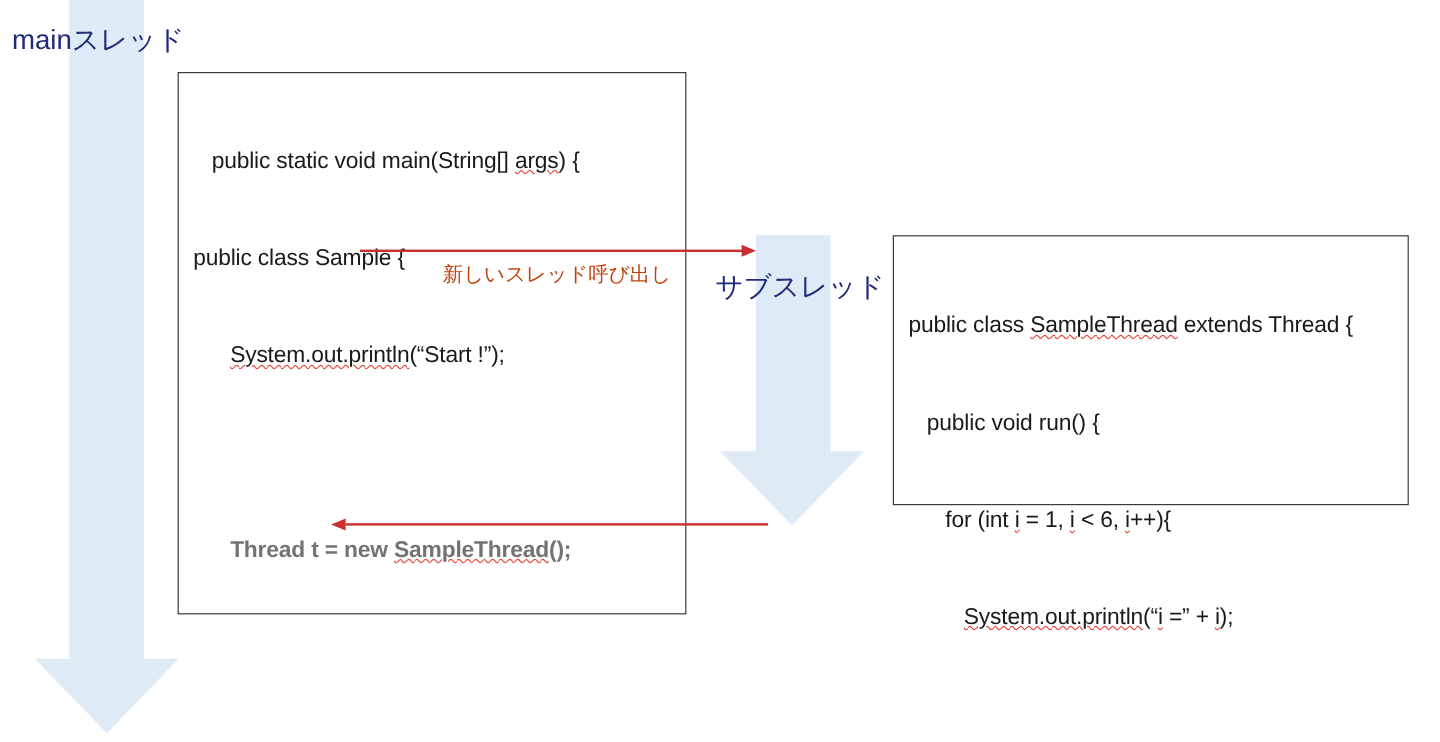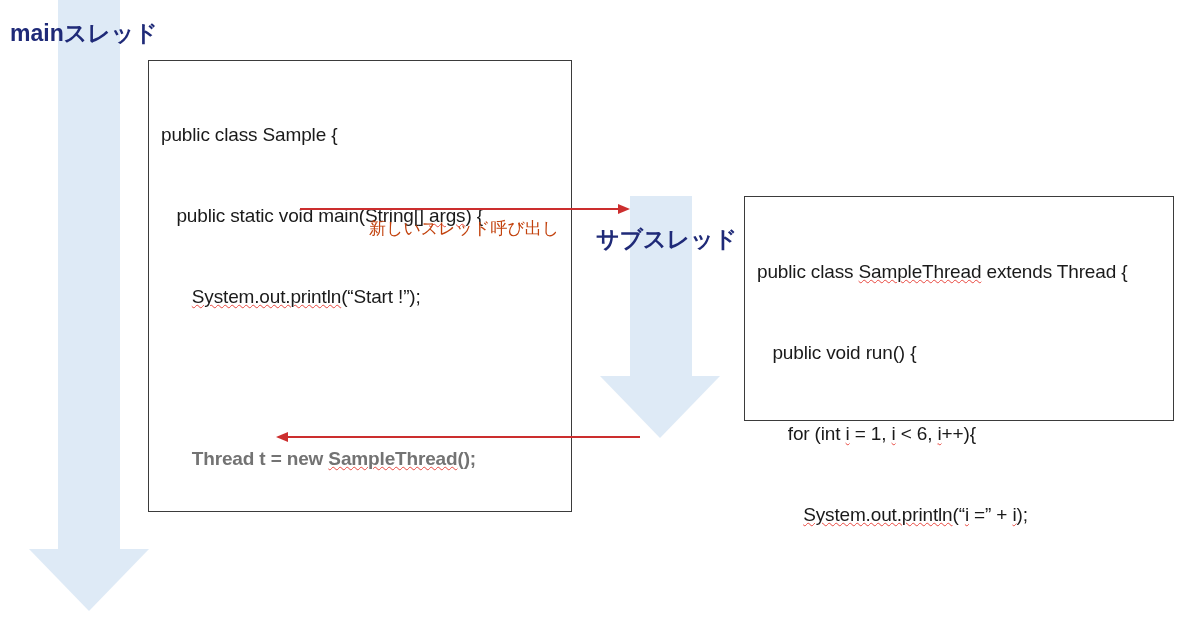--- a/index.html
+++ b/index.html
@@ -41,21 +41,21 @@
 
   
   #sub-thread-arrow { left: 630px; top: 196px; width: 122px; height: 244px; }
   #sub-thread-arrow .shaft { left: 0px; top: 0px; width: 62px; height: 182px; }
   #sub-thread-arrow .head  { left: -30px; top: 180px; }
 
   
   .thread-label {
     position: absolute;
     color: #1f2a78;
-    font-weight: bold;
+    font-weight: normal;
     font-size: 23px;
     letter-spacing: 0px;
     white-space: nowrap;
   }
   #main-thread-label { left: 10px; top: 18px; }
   #sub-thread-label  { left: 596px; top: 224px; }
 
   
   .code-box {
     position: absolute;
@@ -138,22 +138,22 @@
   <div class="thread-arrow" id="sub-thread-arrow">
     <div class="shaft"></div>
     <div class="head"></div>
   </div>
 
   <div class="thread-label" id="main-thread-label">mainスレッド</div>
   <div class="thread-label" id="sub-thread-label">サブスレッド</div>
 
   <div class="code-box" id="main-code-box">
     <div class="code-text" id="main-code-text">
+      <span class="ln">   public static void main(String[] <span class="sq">args</span>) {</span>
       <span class="ln">public class Sample {</span>
-      <span class="ln">   public static void main(String[] <span class="sq">args</span>) {</span>
       <span class="ln">      <span class="sq">System.out.println</span>(“Start !”);</span>
       <span class="ln blank">&nbsp;</span>
       <span class="ln red">      Thread t = new <span class="sq">SampleThread</span>();</span>
       <span class="ln blank">&nbsp;</span>
       
       
       
       
       
       

